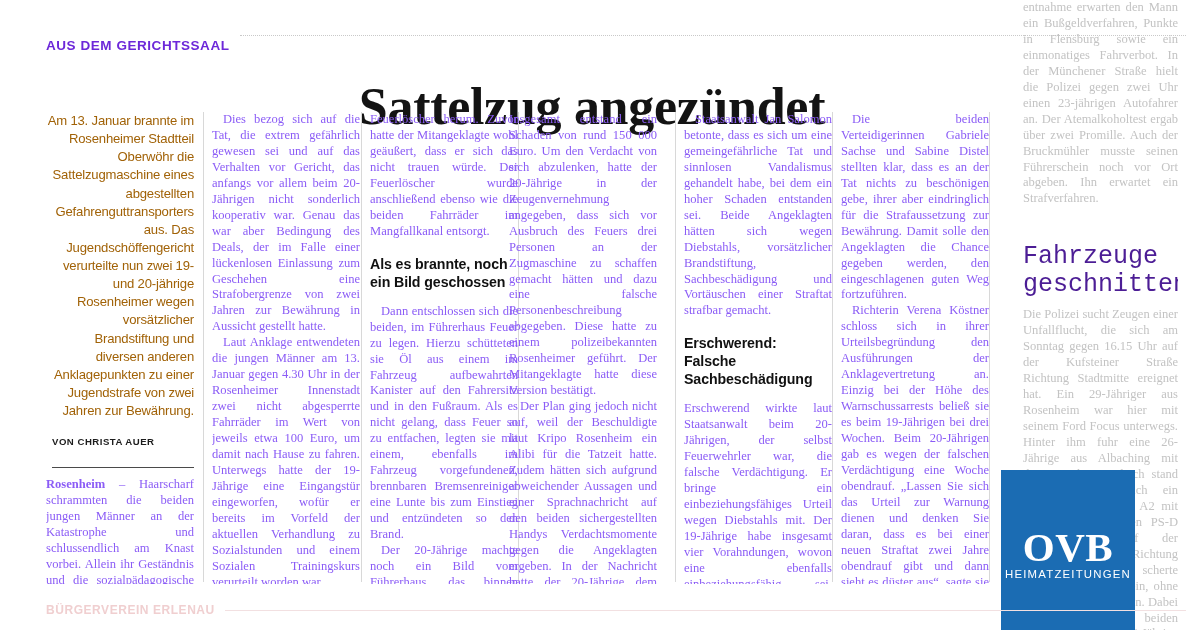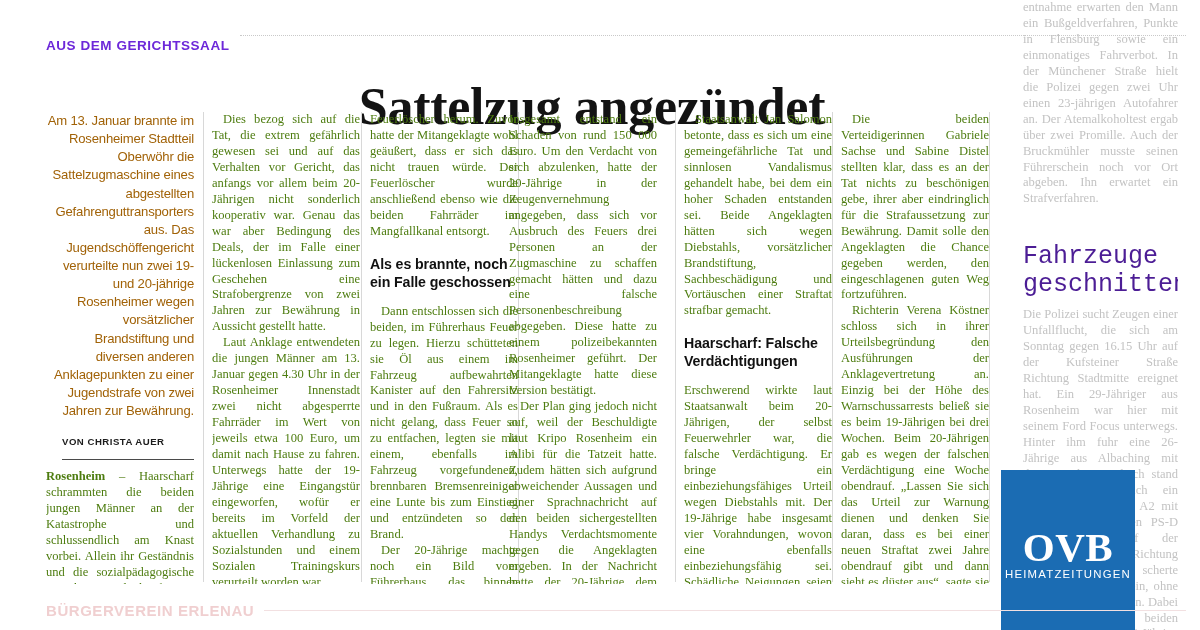--- a/index.html
+++ b/index.html
@@ -94,33 +94,33 @@
     letter-spacing: -0.18px;
   }
 
   
   .byline {
     font-family: "Liberation Sans", "DejaVu Sans", sans-serif;
     font-weight: bold;
     font-size: 9.6px;
     letter-spacing: 0.5px;
     color: #1c1c1c;
-    padding-bottom: 12px;
+    padding-bottom: 20px;
     border-bottom: 1.2px solid #4a4a4a;
-    margin: 4px 0 8px 16px;
+    margin: 4px 0 8px 6px;
   }
 
   
   .body {
     font-family: "Liberation Serif", "DejaVu Serif", serif;
     font-size: 12.55px;
     line-height: 1.272;
     text-align: justify;
     text-justify: inter-word;
-    color: #4d7c0f;
+    color: #8b5cf6;
     margin: 0;
     hyphens: manual;
   }
   .body.indent { text-indent: 11px; }
   .dateline {
     font-family: "Liberation Serif", "DejaVu Serif", serif;
     font-weight: bold;
     font-size: 12.9px;
   }
 
@@ -188,21 +188,21 @@
   
   #footer-bar {
     position: absolute;
     left: 46px; top: 602px;
     width: 1140px; height: 16px;
     display: flex; align-items: center;
   }
   #footer-label {
     font-family: "Liberation Sans", "DejaVu Sans", sans-serif;
     font-weight: bold;
-    font-size: 15px;
+    font-size: 12px;
     letter-spacing: 0.55px;
     color: #f0cfd0;
     white-space: nowrap;
     padding-right: 10px;
   }
   #footer-rule {
     flex: 1;
     height: 1px;
     background: #f2e0e1;
   }
@@ -231,33 +231,33 @@
 </div>
 
 <div class="col" id="col2">
   <p class="body indent">Dies bezog sich auf die Tat, die extrem gefährlich gewesen sei und auf das Verhalten vor Gericht, das anfangs vor allem beim 20-Jährigen nicht sonderlich kooperativ war. Genau das war aber Bedingung des Deals, der im Falle einer lückenlosen Einlassung zum Geschehen eine Strafobergrenze von zwei Jahren zur Bewährung in Aussicht gestellt hatte.</p>
   <p class="body indent">Laut Anklage entwendeten die jungen Männer am 13. Januar gegen 4.30 Uhr in der Rosenheimer Innenstadt zwei nicht abgesperrte Fahrräder im Wert von jeweils etwa 100 Euro, um damit nach Hause zu fahren. Unterwegs hatte der 19-Jährige eine Eingangstür eingeworfen, wofür er bereits im Vorfeld der aktuellen Verhandlung zu Sozialstunden und einem Sozialen Trainingskurs verurteilt worden war.</p>
 
 </div>
 
 <div class="col" id="col3">
   <p class="body">Feuerlöscher herum. Zuvor hatte der Mitangeklagte wohl geäußert, dass er sich das nicht trauen würde. Der Feuerlöscher wurde anschließend ebenso wie die beiden Fahrräder im Mangfallkanal entsorgt.</p>
-  <h2 class="subhead">Als es brannte, noch ein Falle geschossen</h2>
+  <h2 class="subhead">Als es brannte, noch ein Bild geschossen</h2>
   <p class="body indent">Dann entschlossen sich die beiden, im Führerhaus Feuer zu legen. Hierzu schütteten sie Öl aus einem im Fahrzeug aufbewahrten Kanister auf den Fahrersitz und in den Fußraum. Als es nicht gelang, dass Feuer so zu entfachen, legten sie mit einem, ebenfalls im Fahrzeug vorgefundenen, brennbaren Bremsenreiniger eine Lunte bis zum Einstieg und entzündeten so den Brand.</p>
   <p class="body indent">Der 20-Jährige machte noch ein Bild vom Führerhaus, das binnen weniger Minuten lichterloh brannte. Anschließend wählte er den Notruf, weil ein Pkw heranfuhr und er sich nicht verdächtig machen wollte. Die Zugmaschine brannte vollständig aus. Die Flammen hatten auch den angekoppelten Tankauflieger, der glücklicherweise leer war, in Mitleidenschaft gezogen.</p>
 </div>
 
 <div class="col" id="col4">
   <p class="body">Insgesamt entstand ein Schaden von rund 150 000 Euro. Um den Verdacht von sich abzulenken, hatte der 20-Jährige in der Zeugenvernehmung angegeben, dass sich vor Ausbruch des Feuers drei Personen an der Zugmaschine zu schaffen gemacht hätten und dazu eine falsche Personenbeschreibung abgegeben. Diese hatte zu einem polizeibekannten Rosenheimer geführt. Der Mitangeklagte hatte diese Version bestätigt.</p>
   <p class="body indent">Der Plan ging jedoch nicht auf, weil der Beschuldigte laut Kripo Rosenheim ein Alibi für die Tatzeit hatte. Zudem hätten sich aufgrund abweichender Aussagen und einer Sprachnachricht auf den beiden sichergestellten Handys Verdachtsmomente gegen die Angeklagten ergeben. In der Nachricht hatte der 20-Jährige dem Mitangeklagten mitgeteilt: Es gebe nach einem Telefonat mit der Feuerwehr</p>
 </div>
 
 <div class="col" id="col5">
   <p class="body indent">Staatsanwalt Jan Salomon betonte, dass es sich um eine gemeingefährliche Tat und sinnlosen Vandalismus gehandelt habe, bei dem ein hoher Schaden entstanden sei. Beide Angeklagten hätten sich wegen Diebstahls, vorsätzlicher Brandstiftung, Sachbeschädigung und Vortäuschen einer Straftat strafbar gemacht.</p>
-  <h2 class="subhead">Haarscharf: Falsche Verdächtigungen</h2>
+  <h2 class="subhead">Erschwerend: Falsche Sachbeschädigung</h2>
   <p class="body">Erschwerend wirkte laut Staatsanwalt beim 20-Jährigen, der selbst Feuerwehrler war, die falsche Verdächtigung. Er bringe ein einbeziehungsfähiges Urteil wegen Diebstahls mit. Der 19-Jährige habe insgesamt vier Vorahndungen, wovon eine ebenfalls einbeziehungsfähig sei. Schädliche Neigungen seien bei den Angeklagten zum Tatzeitpunkt nicht auszuschließen, daher sei eine Jugendstrafe von zwei Jahren erzieherisch notwendig.</p>
 
 </div>
 
 <div class="col" id="col6">
   <p class="body indent">Die beiden Verteidigerinnen Gabriele Sachse und Sabine Distel stellten klar, dass es an der Tat nichts zu beschönigen gebe, ihrer aber eindringlich für die Strafaussetzung zur Bewährung. Damit solle den Angeklagten die Chance gegeben werden, den eingeschlagenen guten Weg fortzuführen.</p>
   <p class="body indent">Richterin Verena Köstner schloss sich in ihrer Urteilsbegründung den Ausführungen der Anklagevertretung an. Einzig bei der Höhe des Warnschussarrests beließ sie es beim 19-Jährigen bei drei Wochen. Beim 20-Jährigen gab es wegen der falschen Verdächtigung eine Woche obendrauf. „Lassen Sie sich das Urteil zur Warnung dienen und denken Sie daran, dass es bei einer neuen Straftat zwei Jahre obendrauf gibt und dann sieht es düster aus“, sagte sie an beide Angeklagten gerichtet.</p>
 </div>
 
 <div class="col" id="col7">

